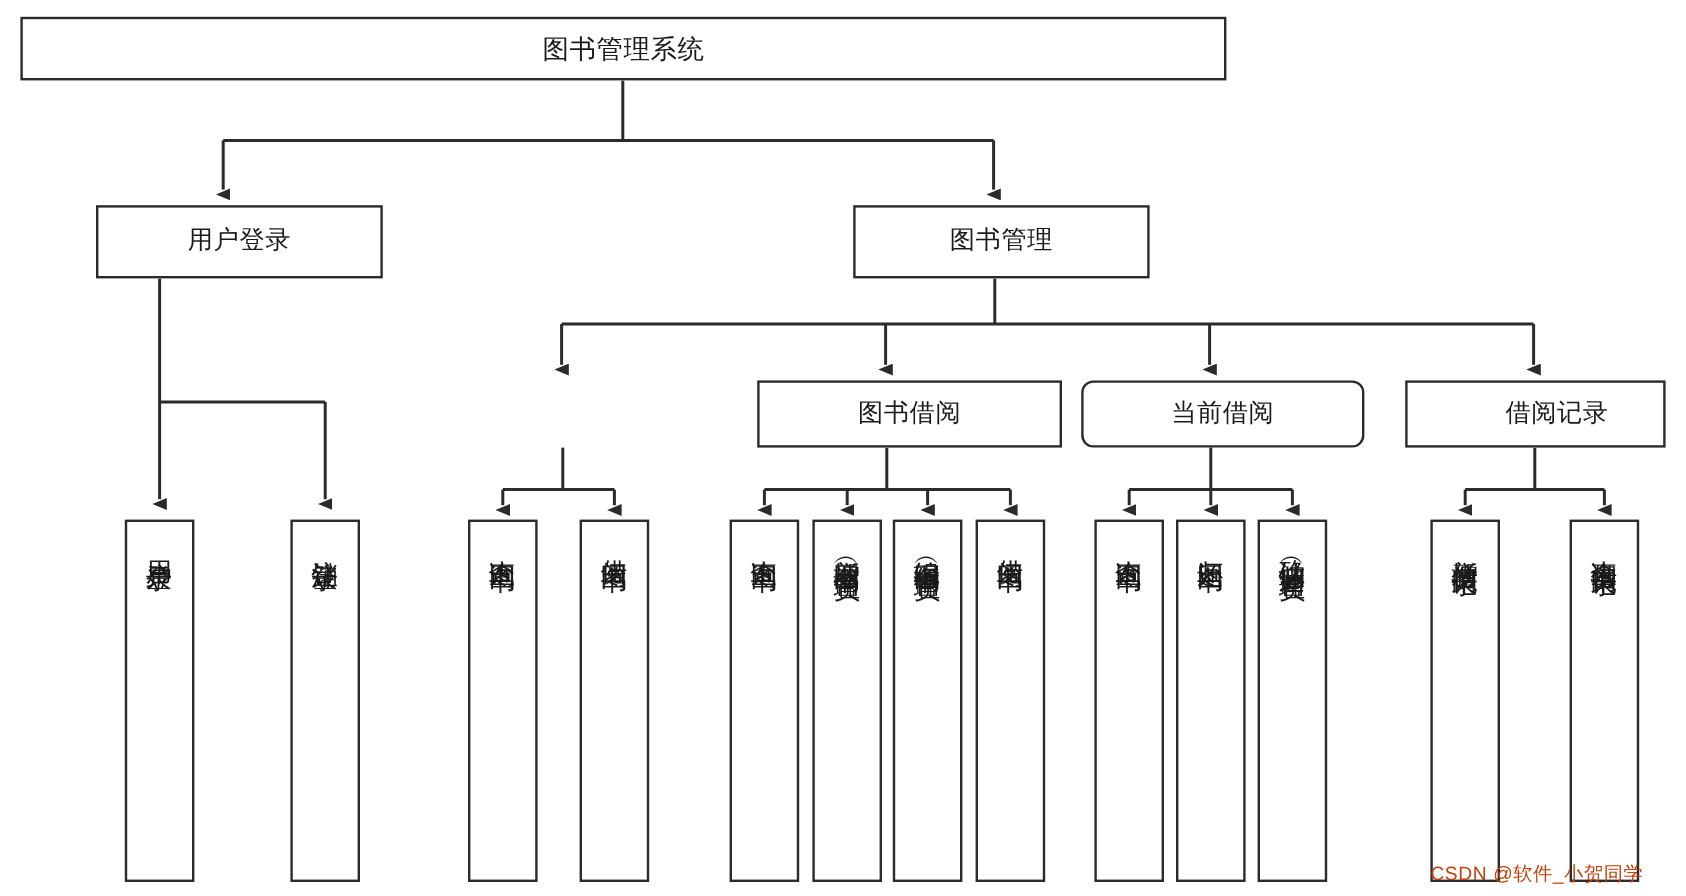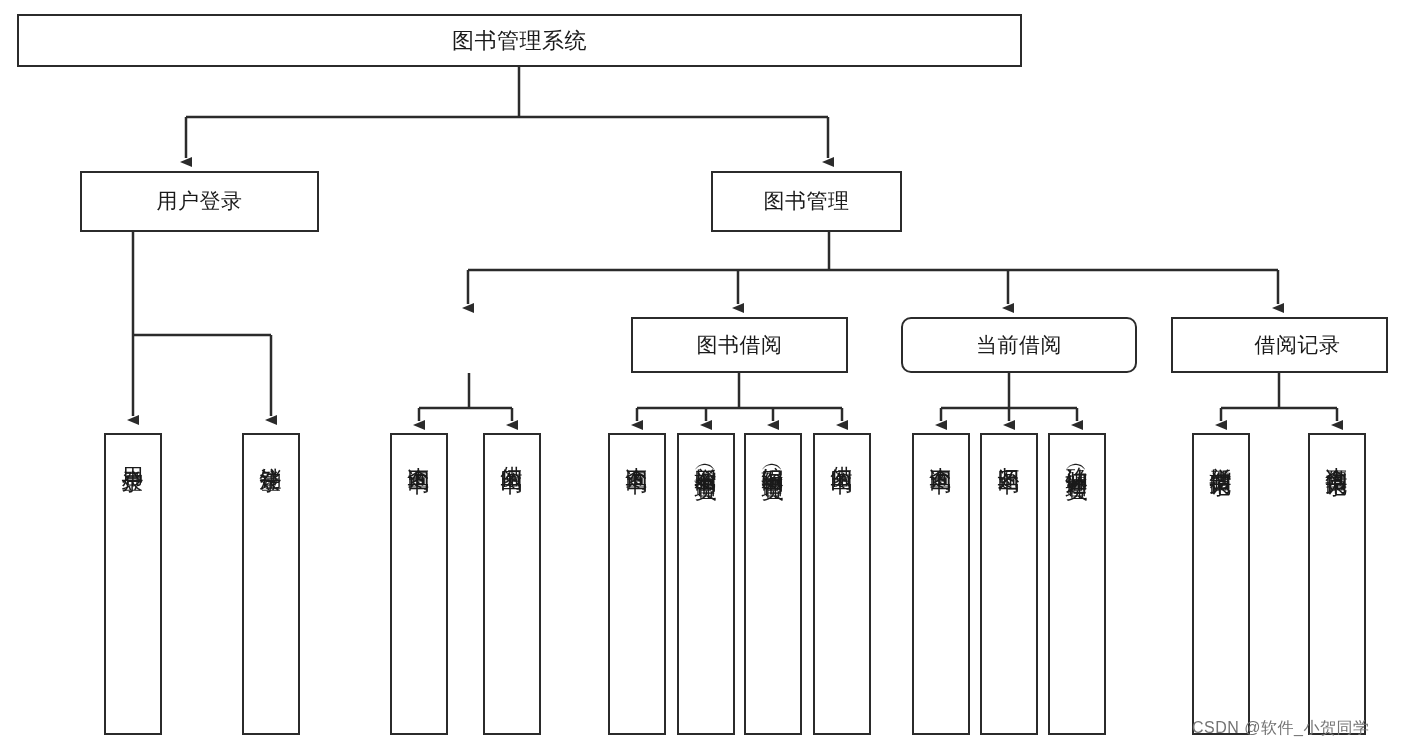--- a/index.html
+++ b/index.html
@@ -57,21 +57,21 @@
     writing-mode: vertical-rl;
     text-orientation: upright;
     font-size: 22px;
     line-height: 1.05;
     letter-spacing: 2px;
     white-space: nowrap;
   }
   .watermark {
     position: absolute;
     font-size: 16px;
-    color: #737373;
+    color: #c2410c;
     white-space: nowrap;
     letter-spacing: 0.5px;
     pointer-events: none;
   }
 </style>
 </head>
 <body>
 
 <div id="canvas">
 
@@ -125,25 +125,25 @@
     </g>
   </svg>
 
   <div class="node root horiz" style="left:17px; top:14px; width:1005px; height:53px;">
     <span class="label">图书管理系统</span>
   </div>
 
   <div class="node horiz" style="left:80px; top:171px; width:239px; height:61px;">
     <span class="label">用户登录</span>
   </div>
-  <div class="node horiz" style="left:711px; top:171px; width:191px; height:61px;">
+  <div class="node horiz" style="left:711px; top:171px; width:247px; height:61px;">
     <span class="label">图书管理</span>
   </div>
 
-  <div class="node horiz" style="left:631px; top:317px; width:217px; height:56px;">
+  <div class="node horiz" style="left:631px; top:317px; width:254px; height:56px;">
     <span class="label">图书借阅</span>
   </div>
   <div class="node horiz" style="left:901px; top:317px; width:236px; height:56px;border-radius:10px;">
     <span class="label">当前借阅</span>
   </div>
   <div class="node horiz" style="left:1171px; top:317px; width:217px; height:56px;padding-left:36px;">
     <span class="label">借阅记录</span>
   </div>
 
   <div class="node vert" style="left:104px; top:433px; width:58px; height:302px;">

